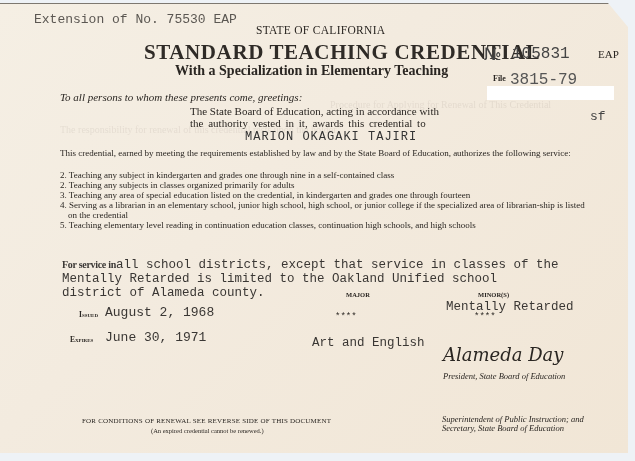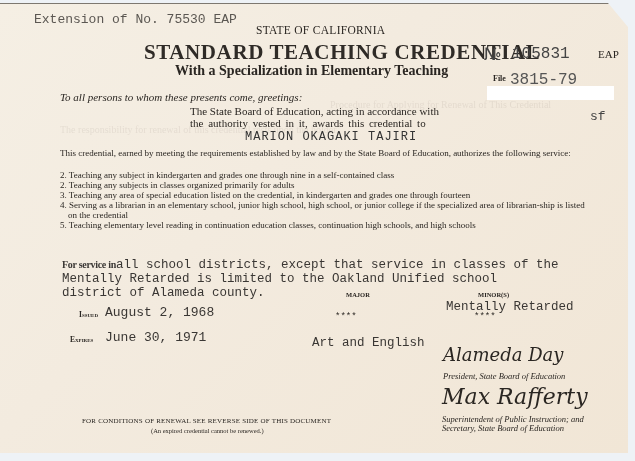--- a/index.html
+++ b/index.html
@@ -104,19 +104,18 @@
   <div class="abs mono stars1">****</div>
   <div class="abs mono stars2">****</div>
 
   <div class="abs issuedlabel">Issued</div>
   <div class="abs mono issued">August 2, 1968</div>
   <div class="abs expireslabel">Expires</div>
   <div class="abs mono expires">June 30, 1971</div>
 
   <div class="abs sig1">Alameda Day</div>
   <div class="abs sig1role">President, State Board of Education</div>
-  <div class="abs sig2">Max Rafferty</div>
   <div class="abs sig2role1">Superintendent of Public Instruction; and</div>
   <div class="abs sig2role2">Secretary, State Board of Education</div>
 
   <div class="abs renew">FOR CONDITIONS OF RENEWAL SEE REVERSE SIDE OF THIS DOCUMENT</div>
   <div class="abs renew2">(An expired credential cannot be renewed.)</div>
 </div>
 
 </body></html>

